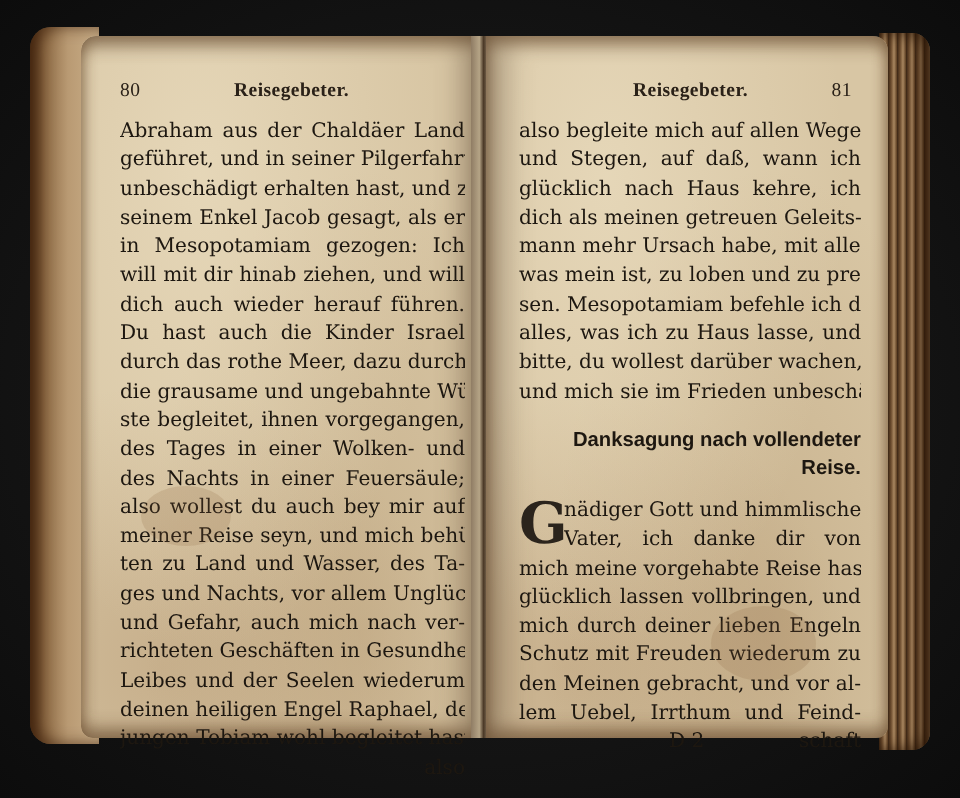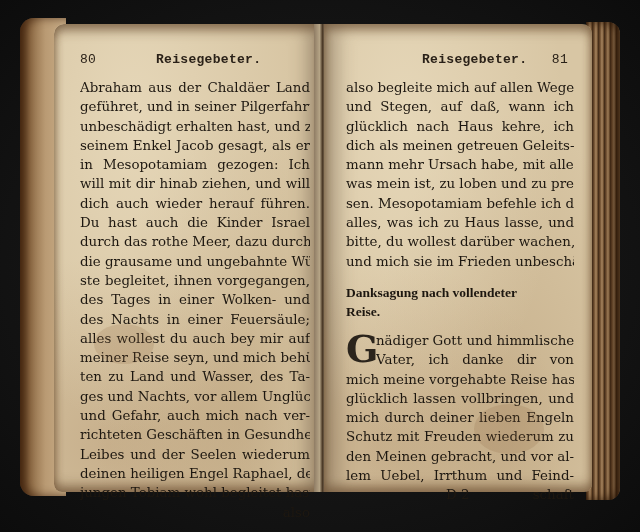--- a/index.html
+++ b/index.html
@@ -73,21 +73,21 @@
       position: absolute;
       left: 300px;
       top: 14px;
       width: 14px;
       height: 468px;
       background: linear-gradient(90deg, #8f7c64 0%, #b5a486 40%, #4a3826 60%, #c2b091 100%);
     }
     .running-head {
       position: relative;
       height: 20px;
-      font-family: Liberation Mono, monospace;
+      font-family: Liberation Serif, serif;
       font-size: 13px;
       font-weight: bold;
       color: #2a2118;
       letter-spacing: 0.3px;
     }
     .running-head .folio {
       position: absolute;
       top: 0;
       font-weight: normal;
       font-size: 13px;
@@ -109,26 +109,26 @@
       text-align-last: justify;
       white-space: nowrap;
       overflow: hidden;
       height: 19.3px;
     }
     .line.last-right {
       text-align: right;
       text-align-last: right;
     }
     .section-heading {
-      font-family: Liberation Serif, serif;
+      font-family: Liberation Sans, sans-serif;
       font-weight: bold;
       font-size: 13.5px;
       line-height: 19px;
       color: #1d1710;
-      text-align: left;
+      text-align: right;
       margin: 12px 0 10px 0;
     }
     .dropcap-row {
       position: relative;
     }
     .dropcap {
       float: left;
       font-family: "DejaVu Serif", serif;
       font-weight: bold;
       font-size: 38px;
@@ -180,21 +180,21 @@
         <span class="line">seinem Enkel Jacob gesagt, als er</span>
         <span class="line">in Mesopotamiam gezogen: Ich</span>
         <span class="line">will mit dir hinab ziehen, und will</span>
         <span class="line">dich auch wieder herauf führen.</span>
         <span class="line">Du hast auch die Kinder Israel</span>
         <span class="line">durch das rothe Meer, dazu durch</span>
         <span class="line">die grausame und ungebahnte Wü-</span>
         <span class="line">ste begleitet, ihnen vorgegangen,</span>
         <span class="line">des Tages in einer Wolken- und</span>
         <span class="line">des Nachts in einer Feuersäule;</span>
-        <span class="line">alles wollest du auch bey mir auf</span>
+        <span class="line">also wollest du auch bey mir auf</span>
         <span class="line">meiner Reise seyn, und mich behü-</span>
         <span class="line">ten zu Land und Wasser, des Ta-</span>
         <span class="line">ges und Nachts, vor allem Unglück</span>
         <span class="line">und Gefahr, auch mich nach ver-</span>
         <span class="line">richteten Geschäften in Gesundheit</span>
         <span class="line">Leibes und der Seelen wiederum</span>
         <span class="line">deinen heiligen Engel Raphael, den</span>
         <span class="line">jungen Tobiam wohl begleitet hast,</span>
         <span class="line last-right">also</span>
       </div>

